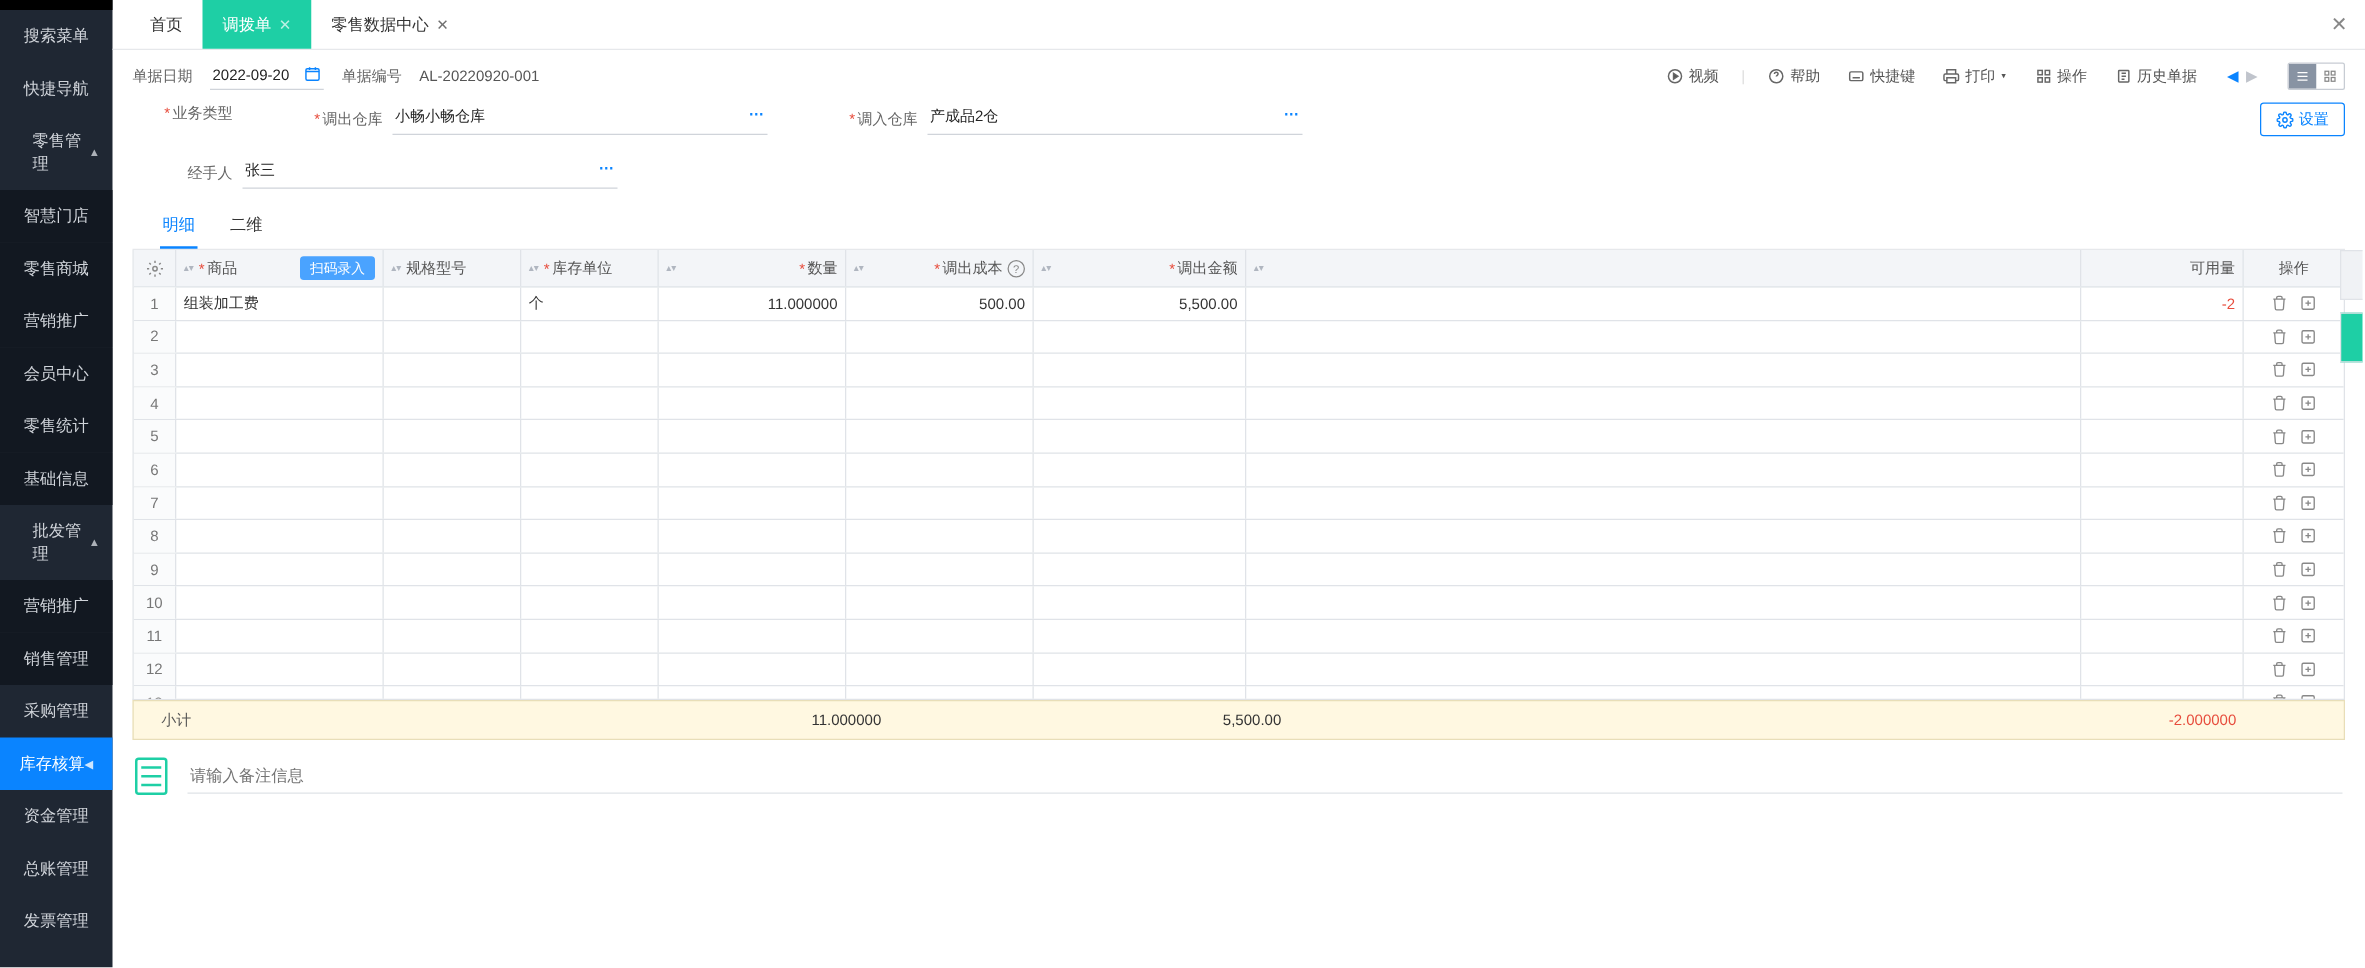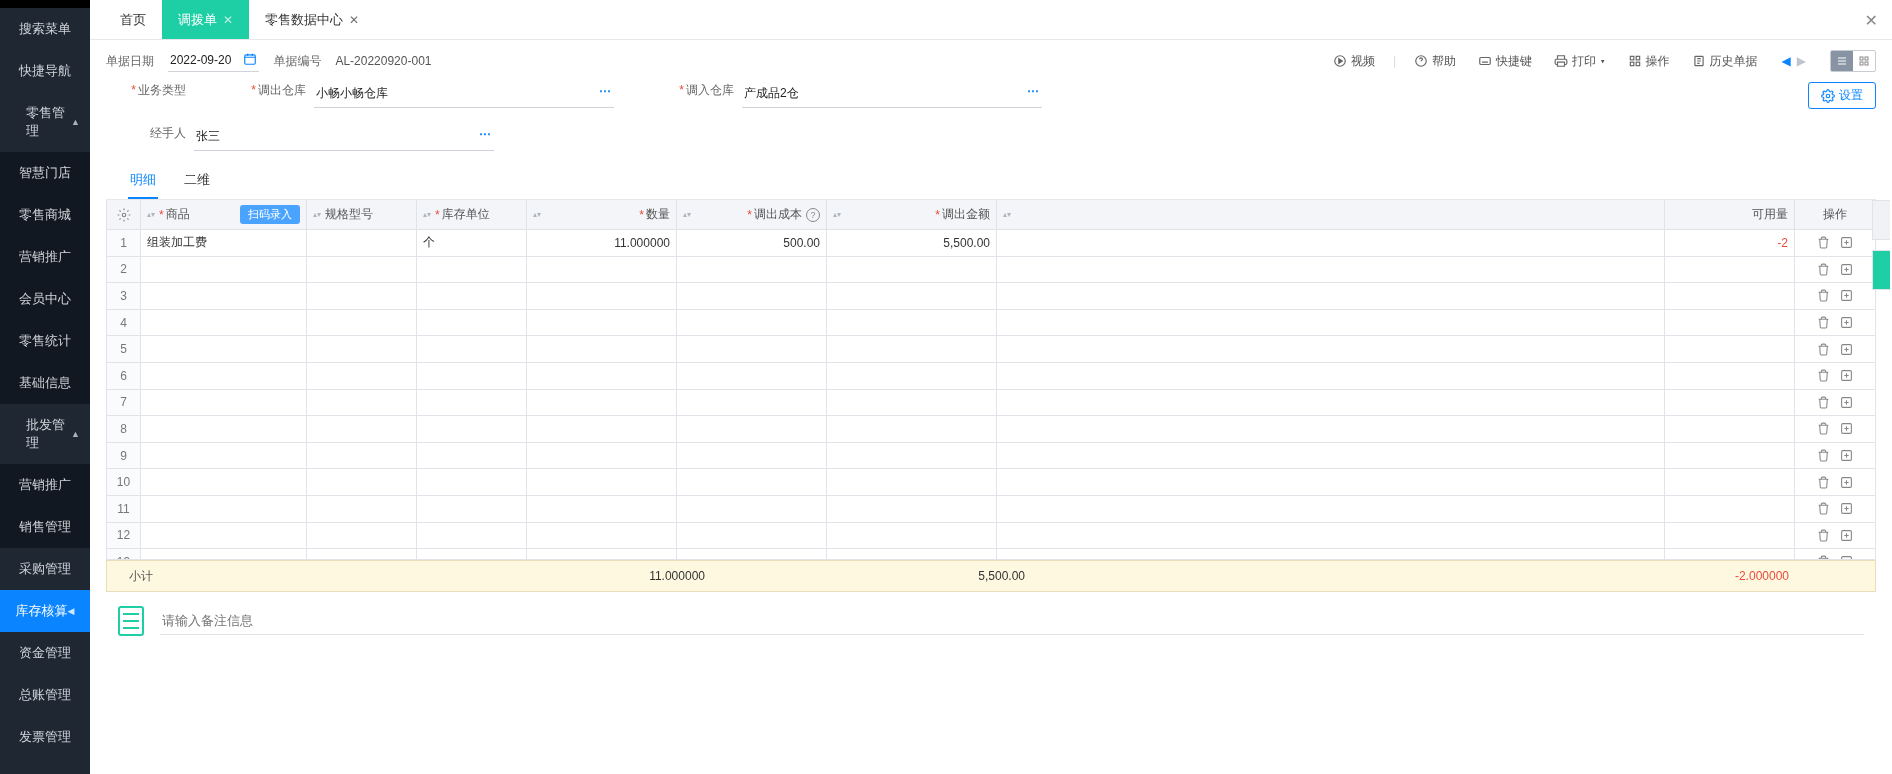--- a/index.html
+++ b/index.html
@@ -35,21 +35,21 @@
 .hb-action svg, .hb-action .ico { width: 14px; height: 14px; stroke: #666; }
 .viewtoggle { display: flex; border: 1px solid #c7ccd3; border-radius: 2px; overflow: hidden; margin-left: 4px; }
 .viewtoggle div { width: 22px; height: 20px; display: flex; align-items: center; justify-content: center; color: #888; cursor: pointer; }
 .viewtoggle div.on { background: #8893a3; color: #fff; }
 .navarrows { display: flex; align-items: center; gap: 2px; margin: 0 4px; }
 .navarrows span { color: #0a84ff; font-size: 12px; cursor: pointer; padding: 0 2px; }
 .navarrows span.dis { color: #c0c4cc; }
 
 
 .formrow { display: flex; padding: 6px 16px 10px; gap: 40px; align-items: flex-start; }
-.field { display: flex; gap: 8px; }
+.field { display: flex; align-items: center; gap: 8px; }
 .field label { width: 80px; text-align: right; color: #666; font-size: 12px; }
 .field label .req { color: #e74c3c; margin-right: 2px; }
 .field .input { border-bottom: 1px solid #d0d4da; padding: 3px 24px 5px 2px; min-width: 280px; position: relative; color: #222; }
 .field .input.long { min-width: 300px; }
 .field .input .caret { position: absolute; right: 2px; top: 2px; color: #0a84ff; font-size: 12px; }
 .field .input .dots { position: absolute; right: 2px; top: 2px; color: #0a84ff; letter-spacing: 1px; font-weight: bold; }
 .btn-setting { border: 1px solid #0a84ff; color: #0a84ff; border-radius: 3px; padding: 4px 12px; cursor: pointer; display: flex; align-items: center; gap: 4px; margin-left: auto; }
 
 
 .detailtabs { display: flex; gap: 24px; padding: 4px 22px 0; border-bottom: 1px solid #e6e8eb; margin: 0 16px; }
@@ -82,21 +82,21 @@
 .c-blank { flex: 1; }
 .c-avail { width: 130px; }
 .c-act { width: 80px; }
 
 
 .subtotal { display: flex; margin: 0 16px; background: #fff8e1; border: 1px solid #e8deb8; border-top: 1px solid #e8deb8; height: 32px; align-items: stretch; font-size: 12px; }
 .subtotal .td { border-right: none; }
 .subtotal .label { width: 68px; justify-content: center; color: #555; }
 
 
-.remarkrow { display: flex; align-items: center; gap: 16px; padding: 14px 28px; }
+.remarkrow { display: flex; align-items: center; gap: 16px; padding: 14px 18px; }
 .remark-icon { width: 26px; height: 30px; border: 2px solid #1ecfa5; border-radius: 3px; display: flex; flex-direction: column; justify-content: space-around; padding: 3px; }
 .remark-icon div { height: 2px; background: #1ecfa5; }
 .remark-input { flex: 1; border: none; border-bottom: 1px solid #e0e3e8; padding: 6px 2px; font-size: 13px; color: #999; outline: none; }
 
 
 .rail { position: absolute; right: 0; top: 200px; width: 20px; display: flex; flex-direction: column; gap: 10px; }
 .rail div { width: 18px; height: 40px; background: #f0f2f5; border: 1px solid #e0e3e8; border-right: none; }
 .rail div.green { background: #1ecfa5; }
 
 svg { display: block; }

